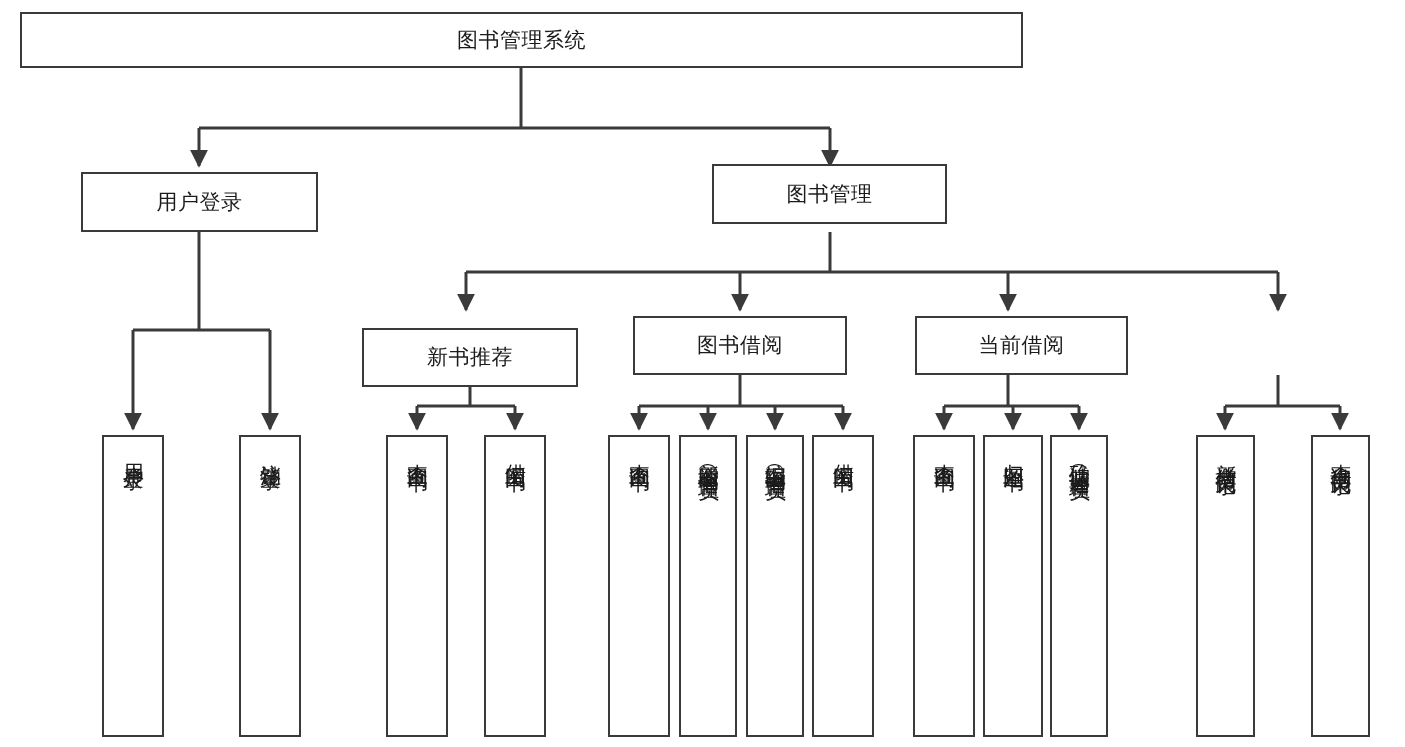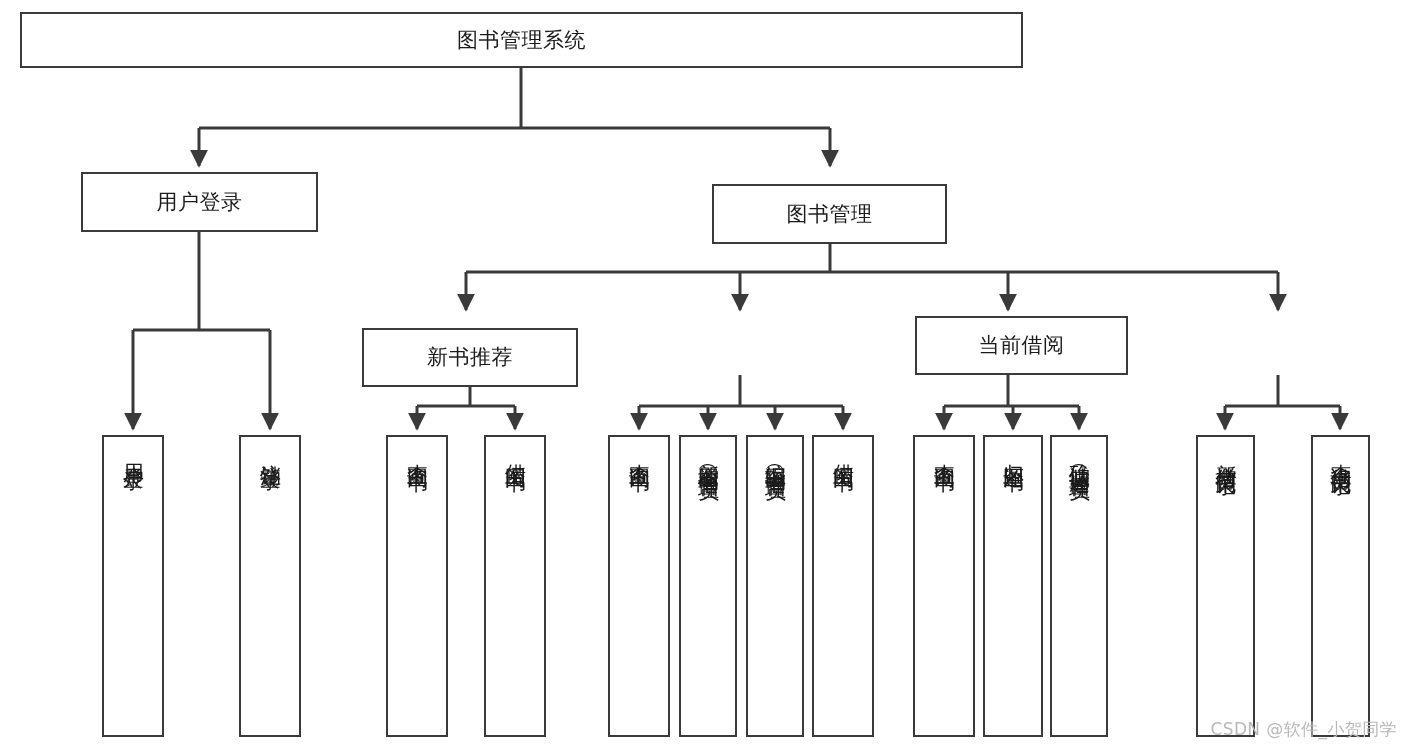--- a/index.html
+++ b/index.html
@@ -122,26 +122,29 @@
     </g>
   </svg>
 
   <div class="node" id="node-root" style="left: 20px; top: 12px; width: 1003px; height: 56px;">
     <span class="label">图书管理系统</span>
   </div>
 
   <div class="node" id="node-l2-0" style="left: 81px; top: 172px; width: 237px; height: 60px;">
     <span class="label">用户登录</span>
   </div>
-  <div class="node" id="node-l2-1" style="left: 712px; top: 184px; width: 235px; height: 60px;">
+  <div class="node" id="node-l2-1" style="left: 712px; top: 164px; width: 235px; height: 60px;">
     <span class="label">图书管理</span>
   </div>
 
   <div class="node" id="node-l3-0" style="left: 362px; top: 316px; width: 216px; height: 59px; margin-top: 12px;">
     <span class="label">新书推荐</span>
+  </div>
+  <div class="node" id="node-l3-1" style="left: 633px; top: 316px; width: 214px; height: 59px;">
+    <span class="label">图书借阅</span>
   </div>
   <div class="node" id="node-l3-2" style="left: 903px; top: 316px; width: 213px; height: 59px; margin-left: 12px;">
     <span class="label">当前借阅</span>
   </div>
 
   <div class="node vertical" id="node-leaf-0" style="left: 102px; top: 435px; width: 62px; height: 302px;">
     <span class="label">用户登录</span>
   </div>
   <div class="node vertical" id="node-leaf-1" style="left: 239px; top: 435px; width: 62px; height: 302px;">
     <span class="label">注销登录</span>
@@ -173,14 +176,13 @@
   <div class="node vertical" id="node-leaf-10" style="left: 1050px; top: 435px; width: 58px; height: 302px;">
     <span class="label">确认归还（管理员）</span>
   </div>
   <div class="node vertical" id="node-leaf-11" style="left: 1196px; top: 435px; width: 59px; height: 302px;">
     <span class="label">新增借阅记录</span>
   </div>
   <div class="node vertical" id="node-leaf-12" style="left: 1311px; top: 435px; width: 59px; height: 302px;">
     <span class="label">查询借阅记录</span>
   </div>
 
-  <div class="watermark">CSDN @软件_小贺同学</div>
 </div>
 
 </body></html>

